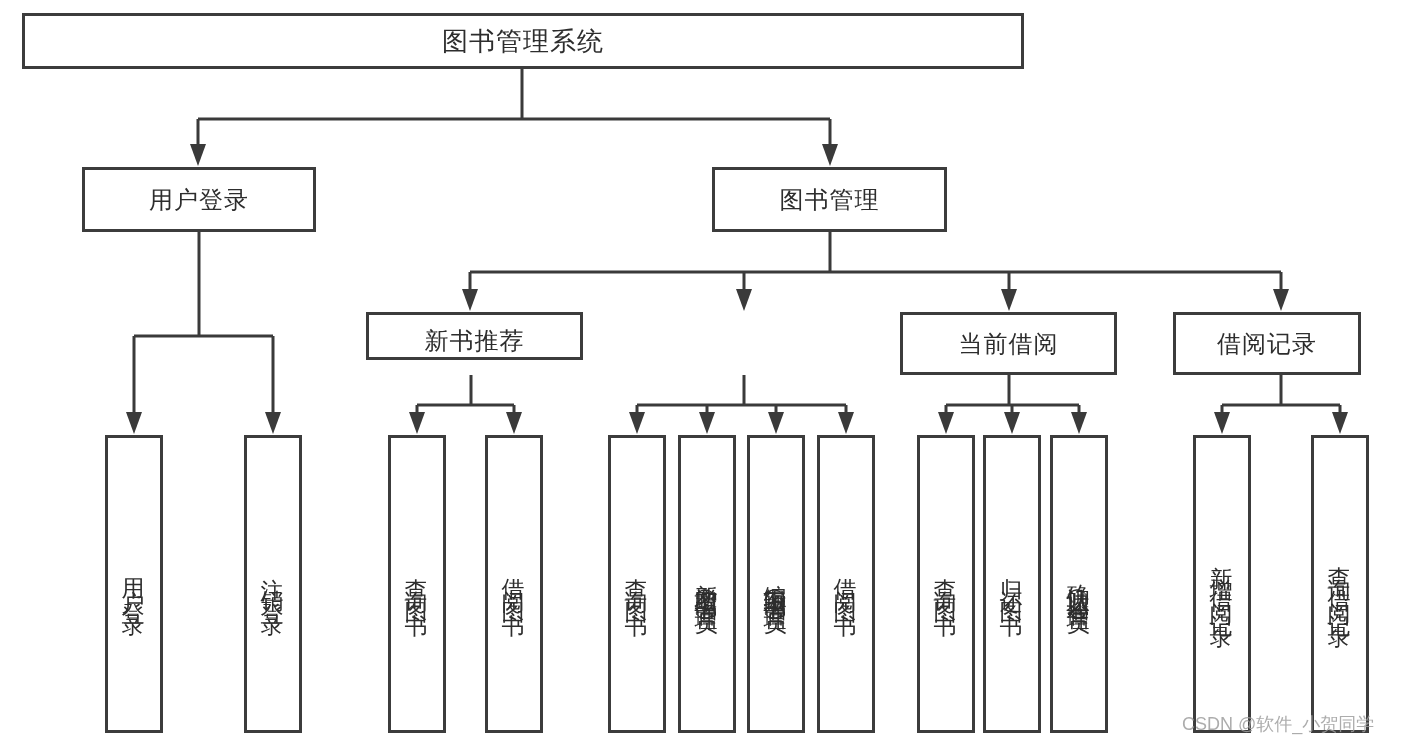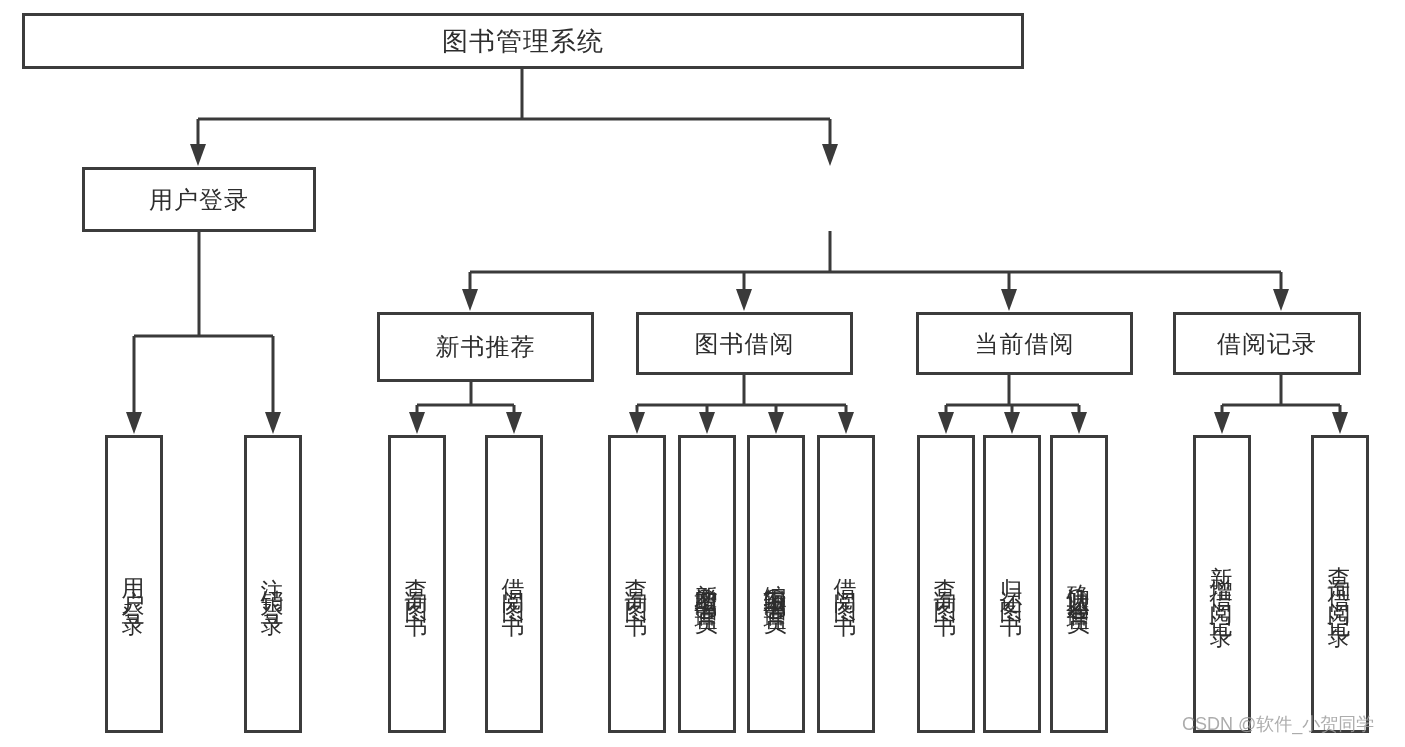--- a/index.html
+++ b/index.html
@@ -99,28 +99,28 @@
     </g>
   </svg>
 
   <div class="box hbox root-box" style="left:22px; top:13px; width:1002px; height:56px;">
     <span>图书管理系统</span>
   </div>
 
   <div class="box hbox" style="left:82px; top:167px; width:234px; height:65px;">
     <span>用户登录</span>
   </div>
+  <div class="box hbox" style="left:712px; top:167px; width:235px; height:65px;">
+    <span>图书管理</span>
+  </div>
 
-  <div class="box hbox" style="left:377px; top:312px; width:217px; height:70px;">
+  <div class="box hbox" style="left:366px; top:312px; width:217px; height:48px;align-items:flex-end;">
     <span>新书推荐</span>
   </div>
-  <div class="box hbox" style="left:636px; top:312px; width:217px; height:63px;">
-    <span>图书借阅</span>
-  </div>
-  <div class="box hbox" style="left:900px; top:312px; width:217px; height:63px;margin-left:16px;">
+  <div class="box hbox" style="left:900px; top:312px; width:217px; height:63px;">
     <span>当前借阅</span>
   </div>
   <div class="box hbox" style="left:1173px; top:312px; width:188px; height:63px;">
     <span>借阅记录</span>
   </div>
 
   <div class="box vbox sp-wide" style="left:105px; top:435px; width:58px; height:298px;">
     <span>用户登录</span>
   </div>
   <div class="box vbox sp-wide" style="left:244px; top:435px; width:58px; height:298px;">

